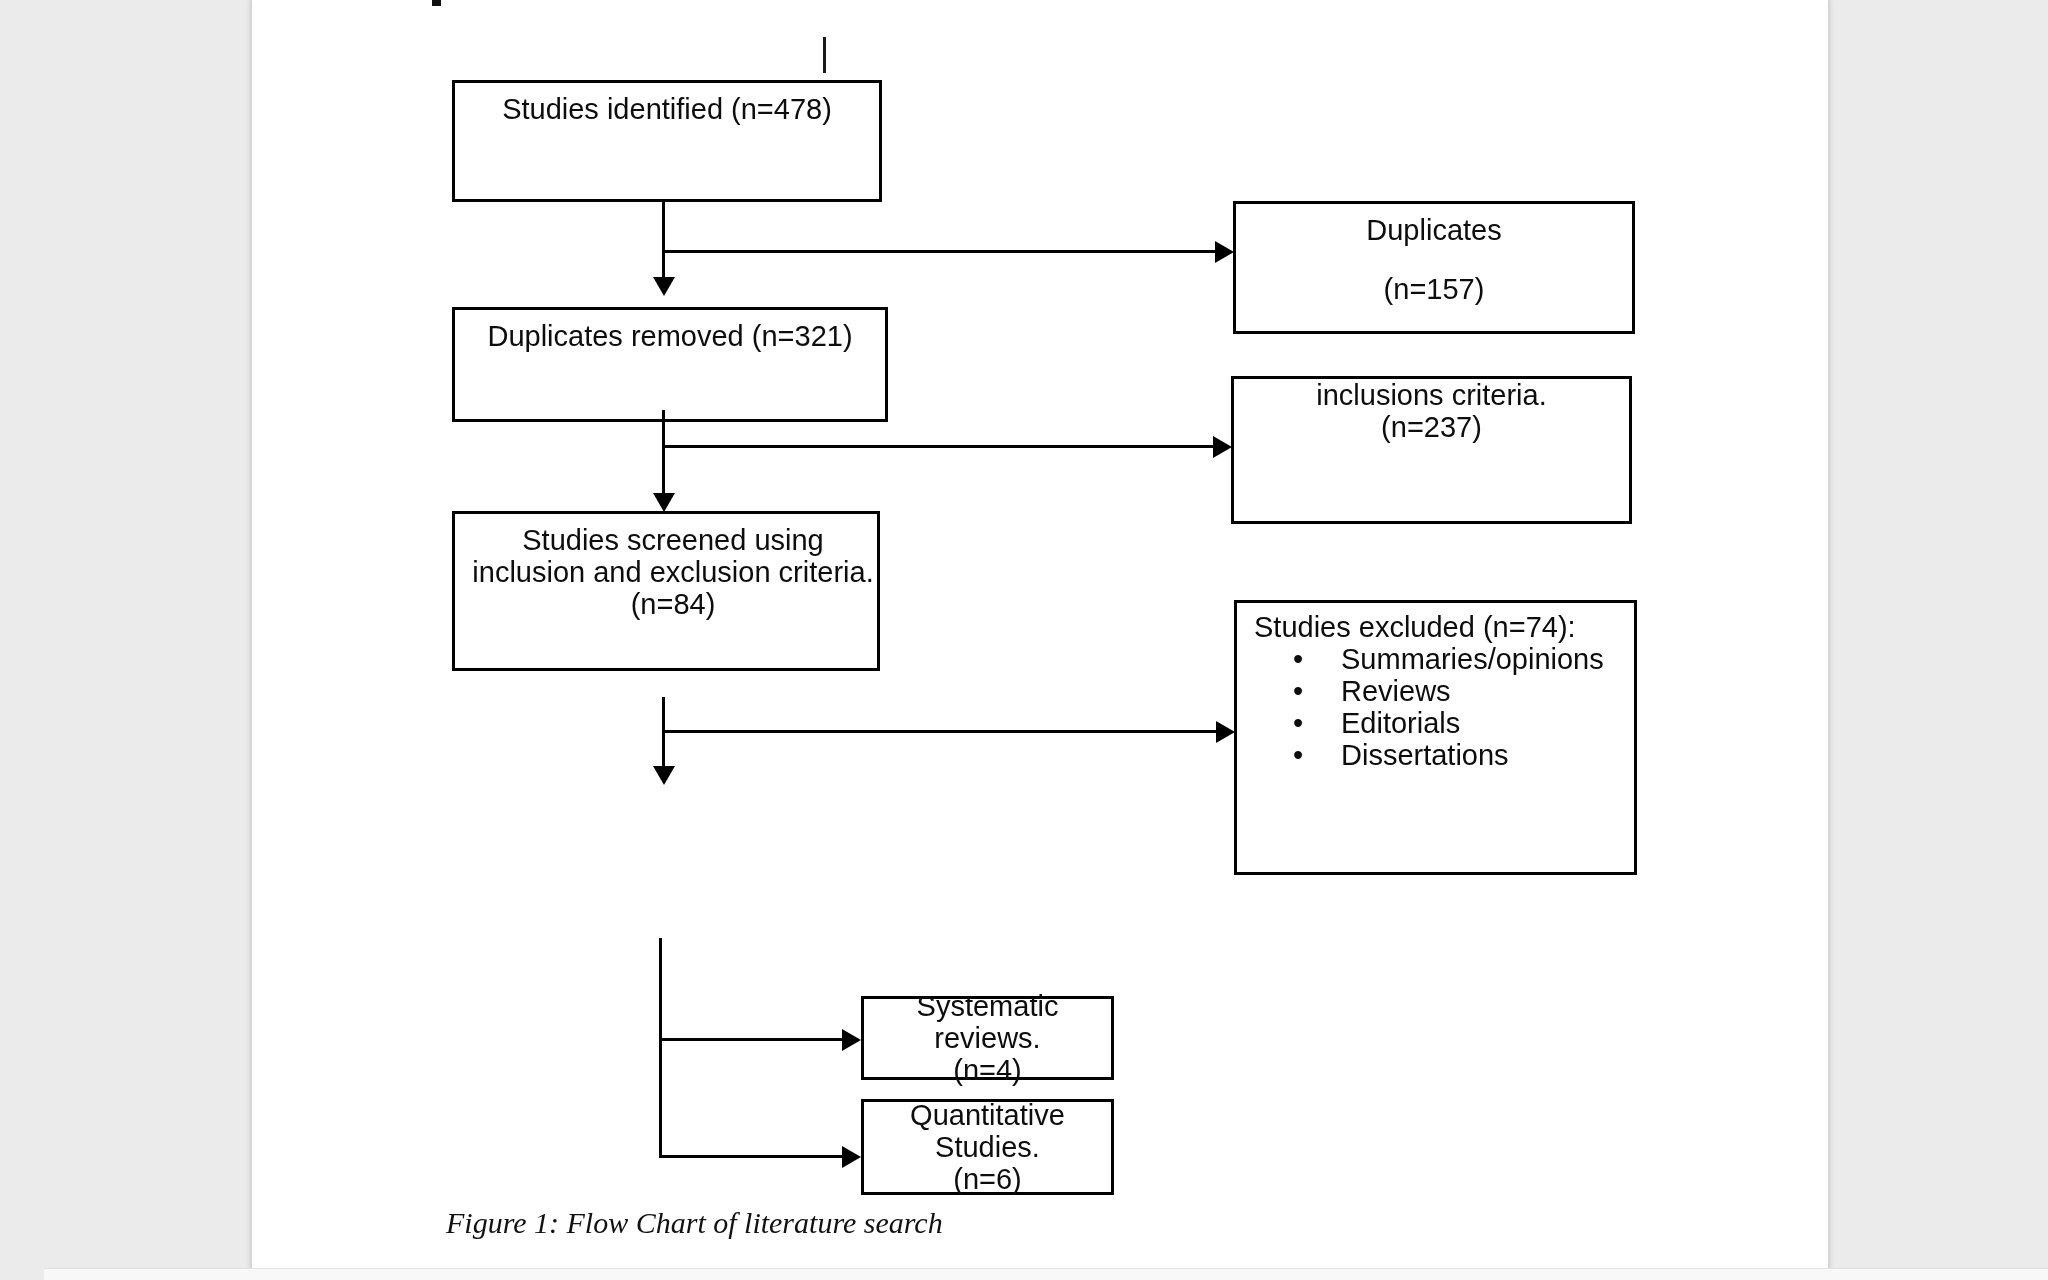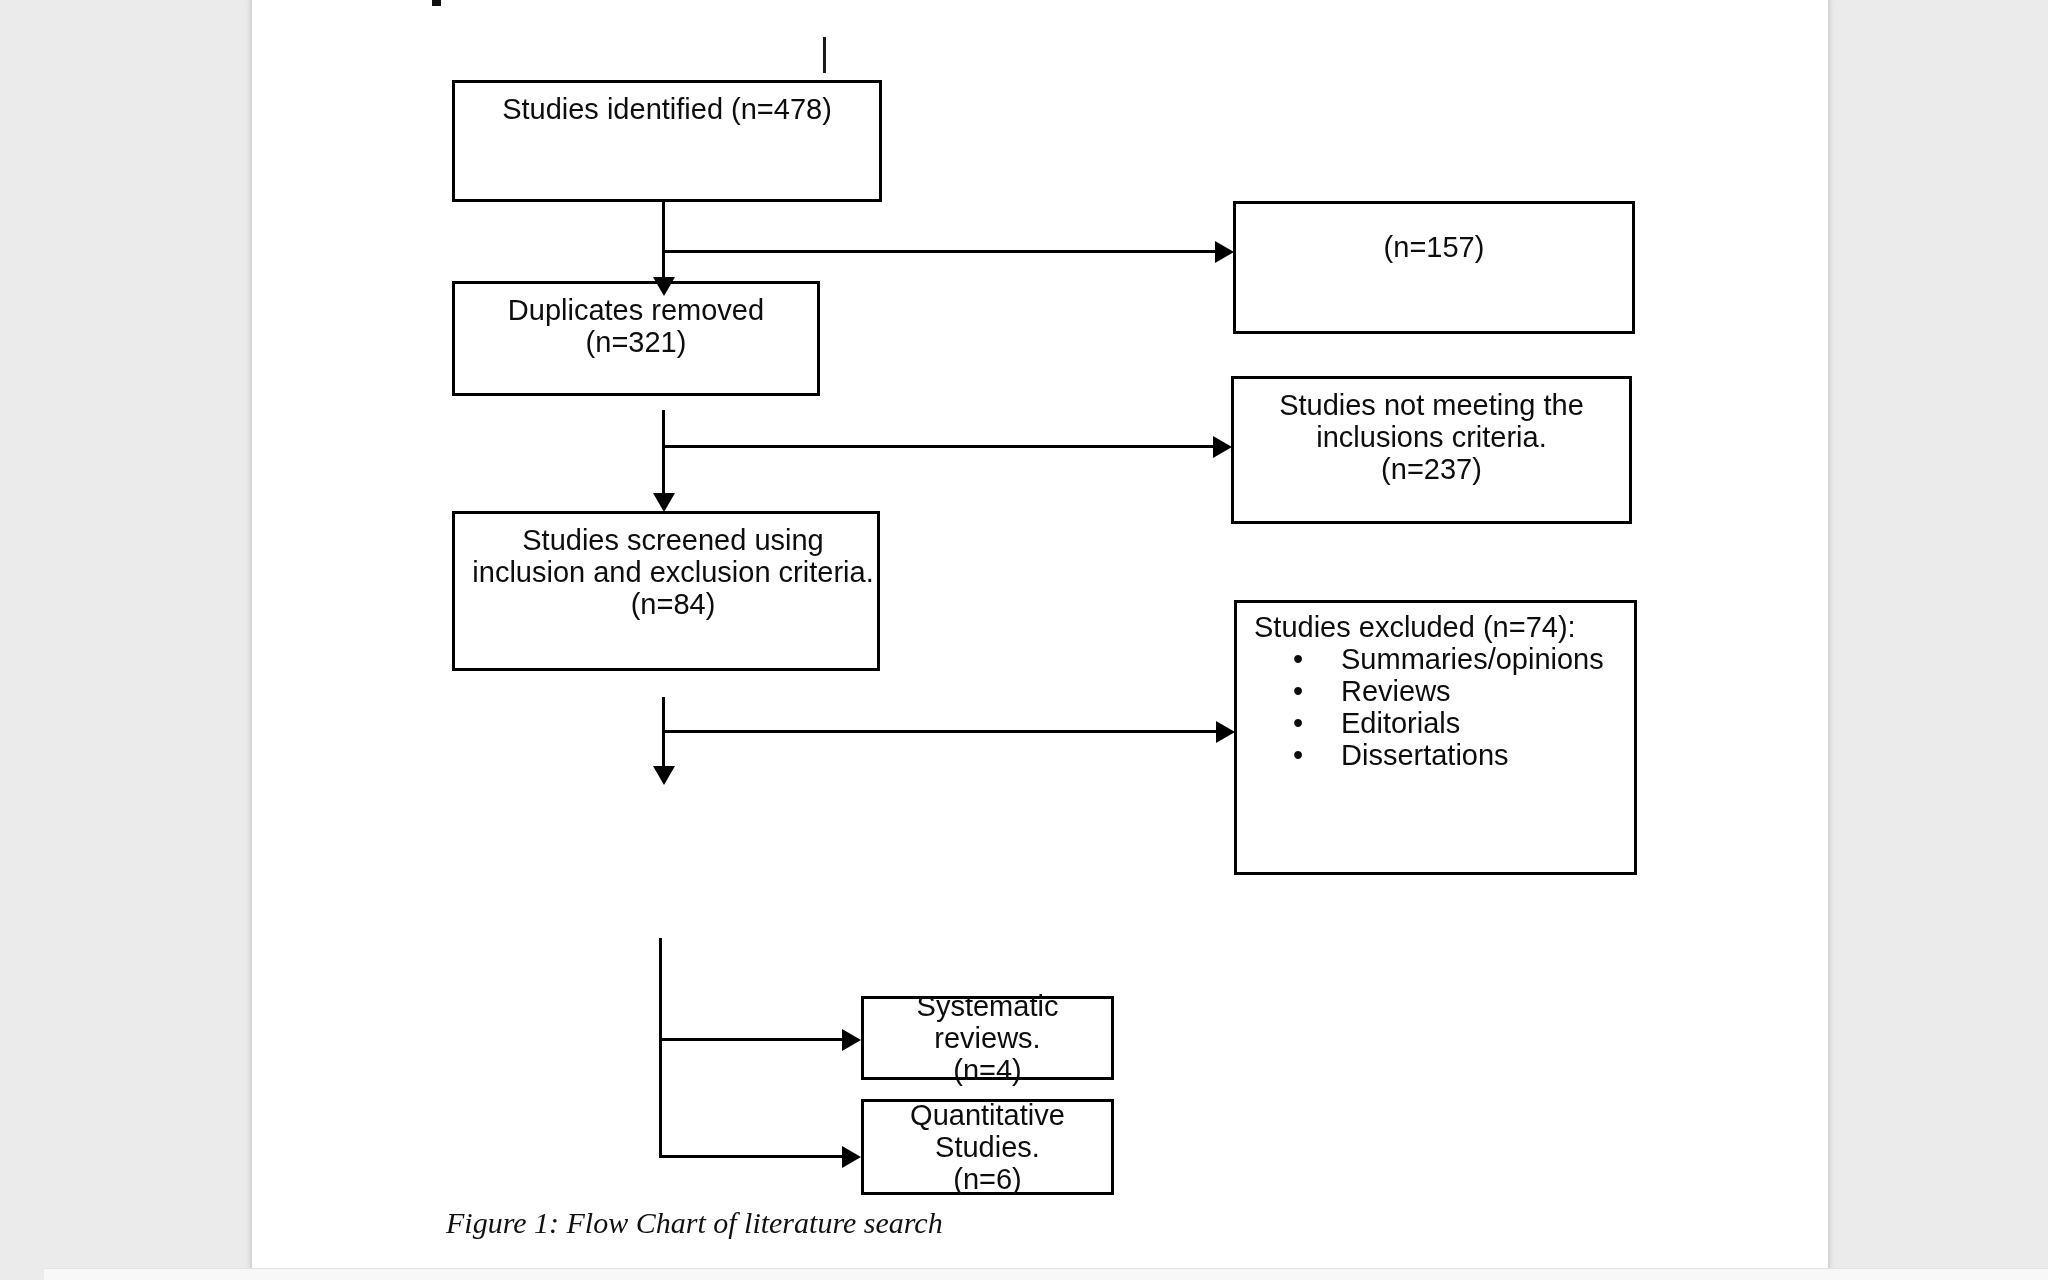--- a/index.html
+++ b/index.html
@@ -85,29 +85,29 @@
   <div class="page"></div>
 
   <div class="clip-fragment"></div>
   <div class="caret"></div>
 
   <div class="fbox" style="left:408px; top:80px; width:430px; height:122px;">
     <div class="pad-top">Studies identified (n=478)</div>
   </div>
 
   <div class="fbox" style="left:1189px; top:201px; width:402px; height:133px;">
+    <div class="pad-top">Duplicates</div>
     <div class="gap-line">(n=157)</div>
   </div>
 
-  <div class="fbox" style="left:408px; top:281px; width:368px; height:115px;">
+  <div class="fbox" style="left:408px; top:307px; width:436px; height:115px;">
     <div class="pad-top">Duplicates removed (n=321)</div>
   </div>
 
   <div class="fbox" style="left:1187px; top:376px; width:401px; height:148px;">
-    <div class="pad-top">Studies not meeting the</div>
     <div>inclusions criteria.</div>
     <div>(n=237)</div>
   </div>
 
   <div class="fbox" style="left:408px; top:511px; width:428px; height:160px;padding-left:14px;">
     <div class="pad-top">Studies screened using</div>
     <div>inclusion and exclusion criteria.</div>
     <div>(n=84)</div>
   </div>
 

